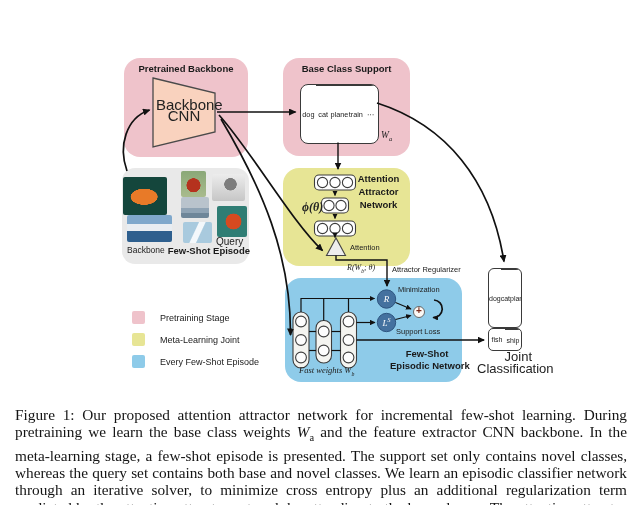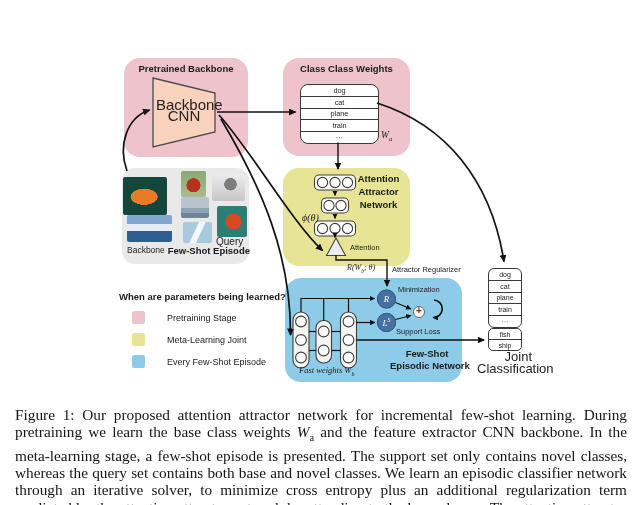--- a/index.html
+++ b/index.html
@@ -10,48 +10,48 @@
   .pink{background:#efc3cb;}
   .yellow{background:#e7e595;}
   .blue{background:#8ecbe9;}
   .grayb{background:#e9e9e9;border-radius:13px;}
   .btitle{position:absolute;z-index:10;font-weight:bold;font-size:9.5px;letter-spacing:0;
           text-align:center;white-space:nowrap;color:#1a1a1a;}
   .lbl{position:absolute;z-index:10;font-size:7.5px;color:#222;white-space:nowrap;}
   .mathit{font-family:"Liberation Serif",serif;font-style:italic;}
   sub{font-size:68%;}
   .wtable{position:absolute;z-index:2;background:#fff;border:1.2px solid #3a3a3a;border-radius:8px;
-          overflow:hidden;display:flex;flex-direction:column;}
+          overflow:hidden;display:flex;flex-direction:row;}
   .wtable .trow{flex:1;display:flex;align-items:center;justify-content:center;
           font-size:7.3px;color:#222;border-top:0.8px solid #3a3a3a;}
   .wtable .trow:first-child{border-top:none;}
   .img{position:absolute;z-index:3;border-radius:2px;}
   #overlay{position:absolute;left:0;top:0;z-index:5;pointer-events:none;}
   .circlelbl{position:absolute;z-index:10;color:#fff;text-align:center;
              font-family:"Liberation Serif",serif;font-style:italic;font-size:9px;}
-  .legrow{position:absolute;z-index:10;display:flex;align-items:center;gap:22px;}
+  .legrow{position:absolute;z-index:10;display:flex;align-items:center;gap:15px;}
   .sw{width:13px;height:13px;border-radius:2px;}
   .legtext{font-size:9px;color:#222;white-space:nowrap;}
   #caption{position:absolute;left:15px;top:366px;width:612px;z-index:10;
            font-family:"Liberation Serif",serif;font-size:15.3px;line-height:17.3px;
            text-align:justify;color:#141414;}
 </style>
 </head>
 <body>
 
 <div id="page">
 
   <div class="box pink" style="left:124px;top:18px;width:124px;height:99px;"></div>
   <div class="box pink" style="left:283px;top:18px;width:127px;height:98px;"></div>
   <div class="box grayb" style="left:122px;top:128px;width:127px;height:96px;"></div>
   <div class="box yellow" style="left:283px;top:128px;width:127px;height:98px;"></div>
   <div class="box blue" style="left:285px;top:238px;width:177px;height:104px;"></div>
 
   <div class="btitle" style="left:124px;top:23px;width:124px;">Pretrained Backbone</div>
-  <div class="btitle" style="left:283px;top:23px;width:127px;">Class Class Weights</div>
+  <div class="btitle" style="left:283px;top:23px;width:127px;">Base Class Support</div>
 
   <div class="abs" style="left:156px;top:59px;width:56px;z-index:10;text-align:center;font-size:15px;line-height:11px;color:#222;">
     <div>Backbone</div>
     <div>CNN</div>
   </div>
 
   <div class="wtable" style="left:300px;top:44px;width:77px;height:58px;">
     <div class="trow">dog</div>
     <div class="trow">cat</div>
     <div class="trow">plane</div>
@@ -69,21 +69,21 @@
   <div class="img" style="left:183px;top:182px;width:29px;height:21px;background:linear-gradient(115deg, rgba(0,0,0,0) 40%, #f4f8fb 43% 57%, rgba(0,0,0,0) 60%),#a9cade;"></div>
   <div class="lbl" style="left:127px;top:205px;font-size:8.5px;">Backbone</div>
   <div class="lbl" style="left:216px;top:196px;font-size:10px;">Query</div>
   <div class="btitle" style="left:160px;top:205px;width:90px;text-align:right;">Few-Shot Episode</div>
 
   <div class="btitle" style="left:351px;top:132px;width:55px;line-height:13px;white-space:normal;">
     <div>Attention</div>
     <div>Attractor</div>
     <div>Network</div>
   </div>
-  <div class="lbl mathit" style="left:302px;top:172px;font-size:10px;">ϕ(θ)</div>
+  <div class="lbl mathit" style="left:302px;top:160px;font-size:12px;font-weight:bold;">ϕ(θ)</div>
   <div class="lbl" style="left:350px;top:203px;">Attention</div>
 
   <div class="lbl mathit" style="left:347px;top:223px;font-size:8px;"><span>R(W</span><sub>b</sub><span>; θ)</span></div>
   <div class="lbl" style="left:392px;top:225px;">Attractor Regularizer</div>
 
   <div class="circlelbl" style="left:377px;top:253.5px;width:19px;">R</div>
   <div class="circlelbl" style="left:377px;top:277px;width:19px;"><span>L</span><sup style="font-size:6px;">S</sup></div>
   <div class="abs" style="left:413px;top:265px;width:12px;z-index:10;text-align:center;font-size:10px;font-weight:bold;color:#7a2a1a;">+</div>
   <div class="lbl" style="left:398px;top:245px;">Minimization</div>
   <div class="lbl" style="left:396px;top:287px;">Support Loss</div>
@@ -100,21 +100,20 @@
   </div>
   <div class="wtable" style="left:488px;top:288px;width:32px;height:21px;border-radius:5px;">
     <div class="trow" style="font-size:7px;">fish</div>
     <div class="trow" style="font-size:7px;">ship</div>
   </div>
   <div class="abs" style="left:477px;top:311px;width:55px;z-index:10;text-align:right;font-size:13px;line-height:12px;color:#222;">
     <div>Joint</div>
     <div>Classification</div>
   </div>
 
-  <div class="btitle" style="left:119px;top:251px;text-align:left;">When are parameters being learned?</div>
   <div class="legrow" style="left:132px;top:271px;">
     <div class="sw" style="background: rgb(239, 195, 203);"></div>
     <div class="legtext">Pretraining Stage</div>
   </div>
   <div class="legrow" style="left:132px;top:293px;">
     <div class="sw" style="background: rgb(231, 229, 149);"></div>
     <div class="legtext">Meta-Learning Joint</div>
   </div>
   <div class="legrow" style="left:132px;top:315px;">
     <div class="sw" style="background: rgb(142, 203, 233);"></div>

